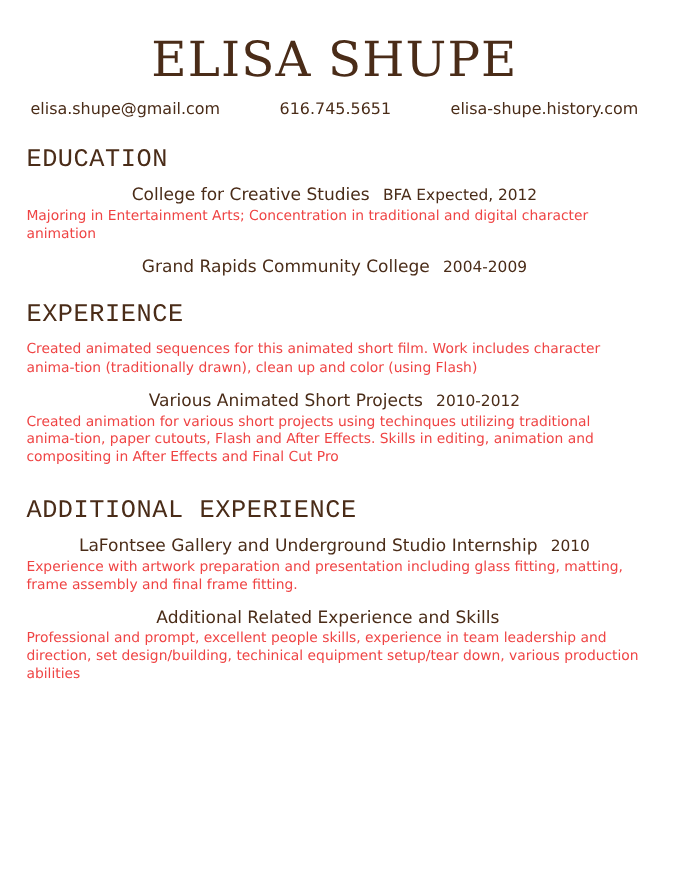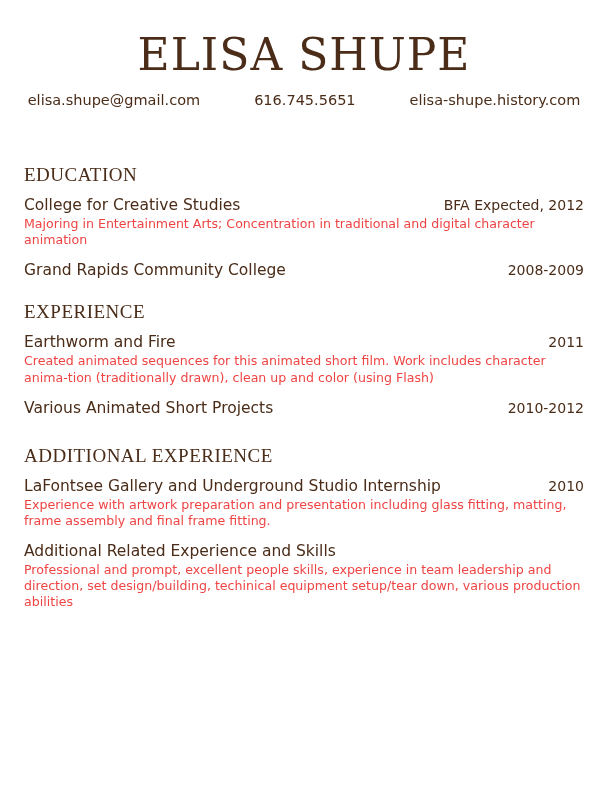--- a/index.html
+++ b/index.html
@@ -32,43 +32,43 @@
     font-weight: normal;
     line-height: 1.05;
   }
   .contact {
     display: flex;
     justify-content: center;
     align-items: baseline;
     gap: 54px;
     font-size: 14.5px;
     color: #4a2c18;
-    margin-bottom: 56px;
+    margin-bottom: 24px;
     font-family: "DejaVu Sans", sans-serif;
   }
   .contact span {
     white-space: nowrap;
   }
   .section-head {
-    font-family: Liberation Serif, serif;
-    font-size: 19px;
+    font-family: Liberation Mono, monospace;
+    font-size: 23px;
     letter-spacing: 0.5px;
     color: #4a2c18;
     margin: 0 0 10px 0;
     font-weight: normal;
   }
   .section {
     margin-bottom: 22px;
   }
   .entry {
     margin-bottom: 13px;
   }
   .entry-head {
     display: flex;
-    justify-content: space-between;
+    justify-content: center;
     align-items: baseline;
     font-size: 15.5px;
     font-family: "DejaVu Sans", sans-serif;
     color: #4a2c18;
     margin-bottom: 2px;
   }
   .entry-title {
     font-size: 15.5px;
   }
   .entry-date {
@@ -105,41 +105,38 @@
       <div class="entry-head">
         <span class="entry-title">College for Creative Studies</span>
         <span class="entry-date">BFA Expected, 2012</span>
       </div>
       <div class="entry-desc">Majoring in Entertainment Arts; Concentration in traditional and digital character animation</div>
     </div>
 
     <div class="entry">
       <div class="entry-head">
         <span class="entry-title">Grand Rapids Community College</span>
-        <span class="entry-date">2008-2009</span>
+        <span class="entry-date">2004-2009</span>
       </div>
     </div>
   </div>
 
   <div class="section">
     <h2 class="section-head">EXPERIENCE</h2>
 
     <div class="entry">
-      <div class="entry-head">
-        <span class="entry-title">Earthworm and Fire</span>
-        <span class="entry-date">2011</span>
-      </div>
       <div class="entry-desc">Created animated sequences for this animated short film. Work includes character anima-tion (traditionally drawn), clean up and color (using Flash)</div>
     </div>
 
     <div class="entry">
       <div class="entry-head">
         <span class="entry-title">Various Animated Short Projects</span>
         <span class="entry-date">2010-2012</span>
       </div>
+      <div class="entry-desc">Created animation for various short projects using techinques utilizing traditional anima-tion, paper cutouts, Flash and After Effects. Skills in editing, animation and compositing in After Effects and Final Cut Pro</div>
     </div>
   </div>
 
   <div class="spacer-exp"></div>
 
   <div class="section">
     <h2 class="section-head">ADDITIONAL EXPERIENCE</h2>
 
     <div class="entry">
       <div class="entry-head">

